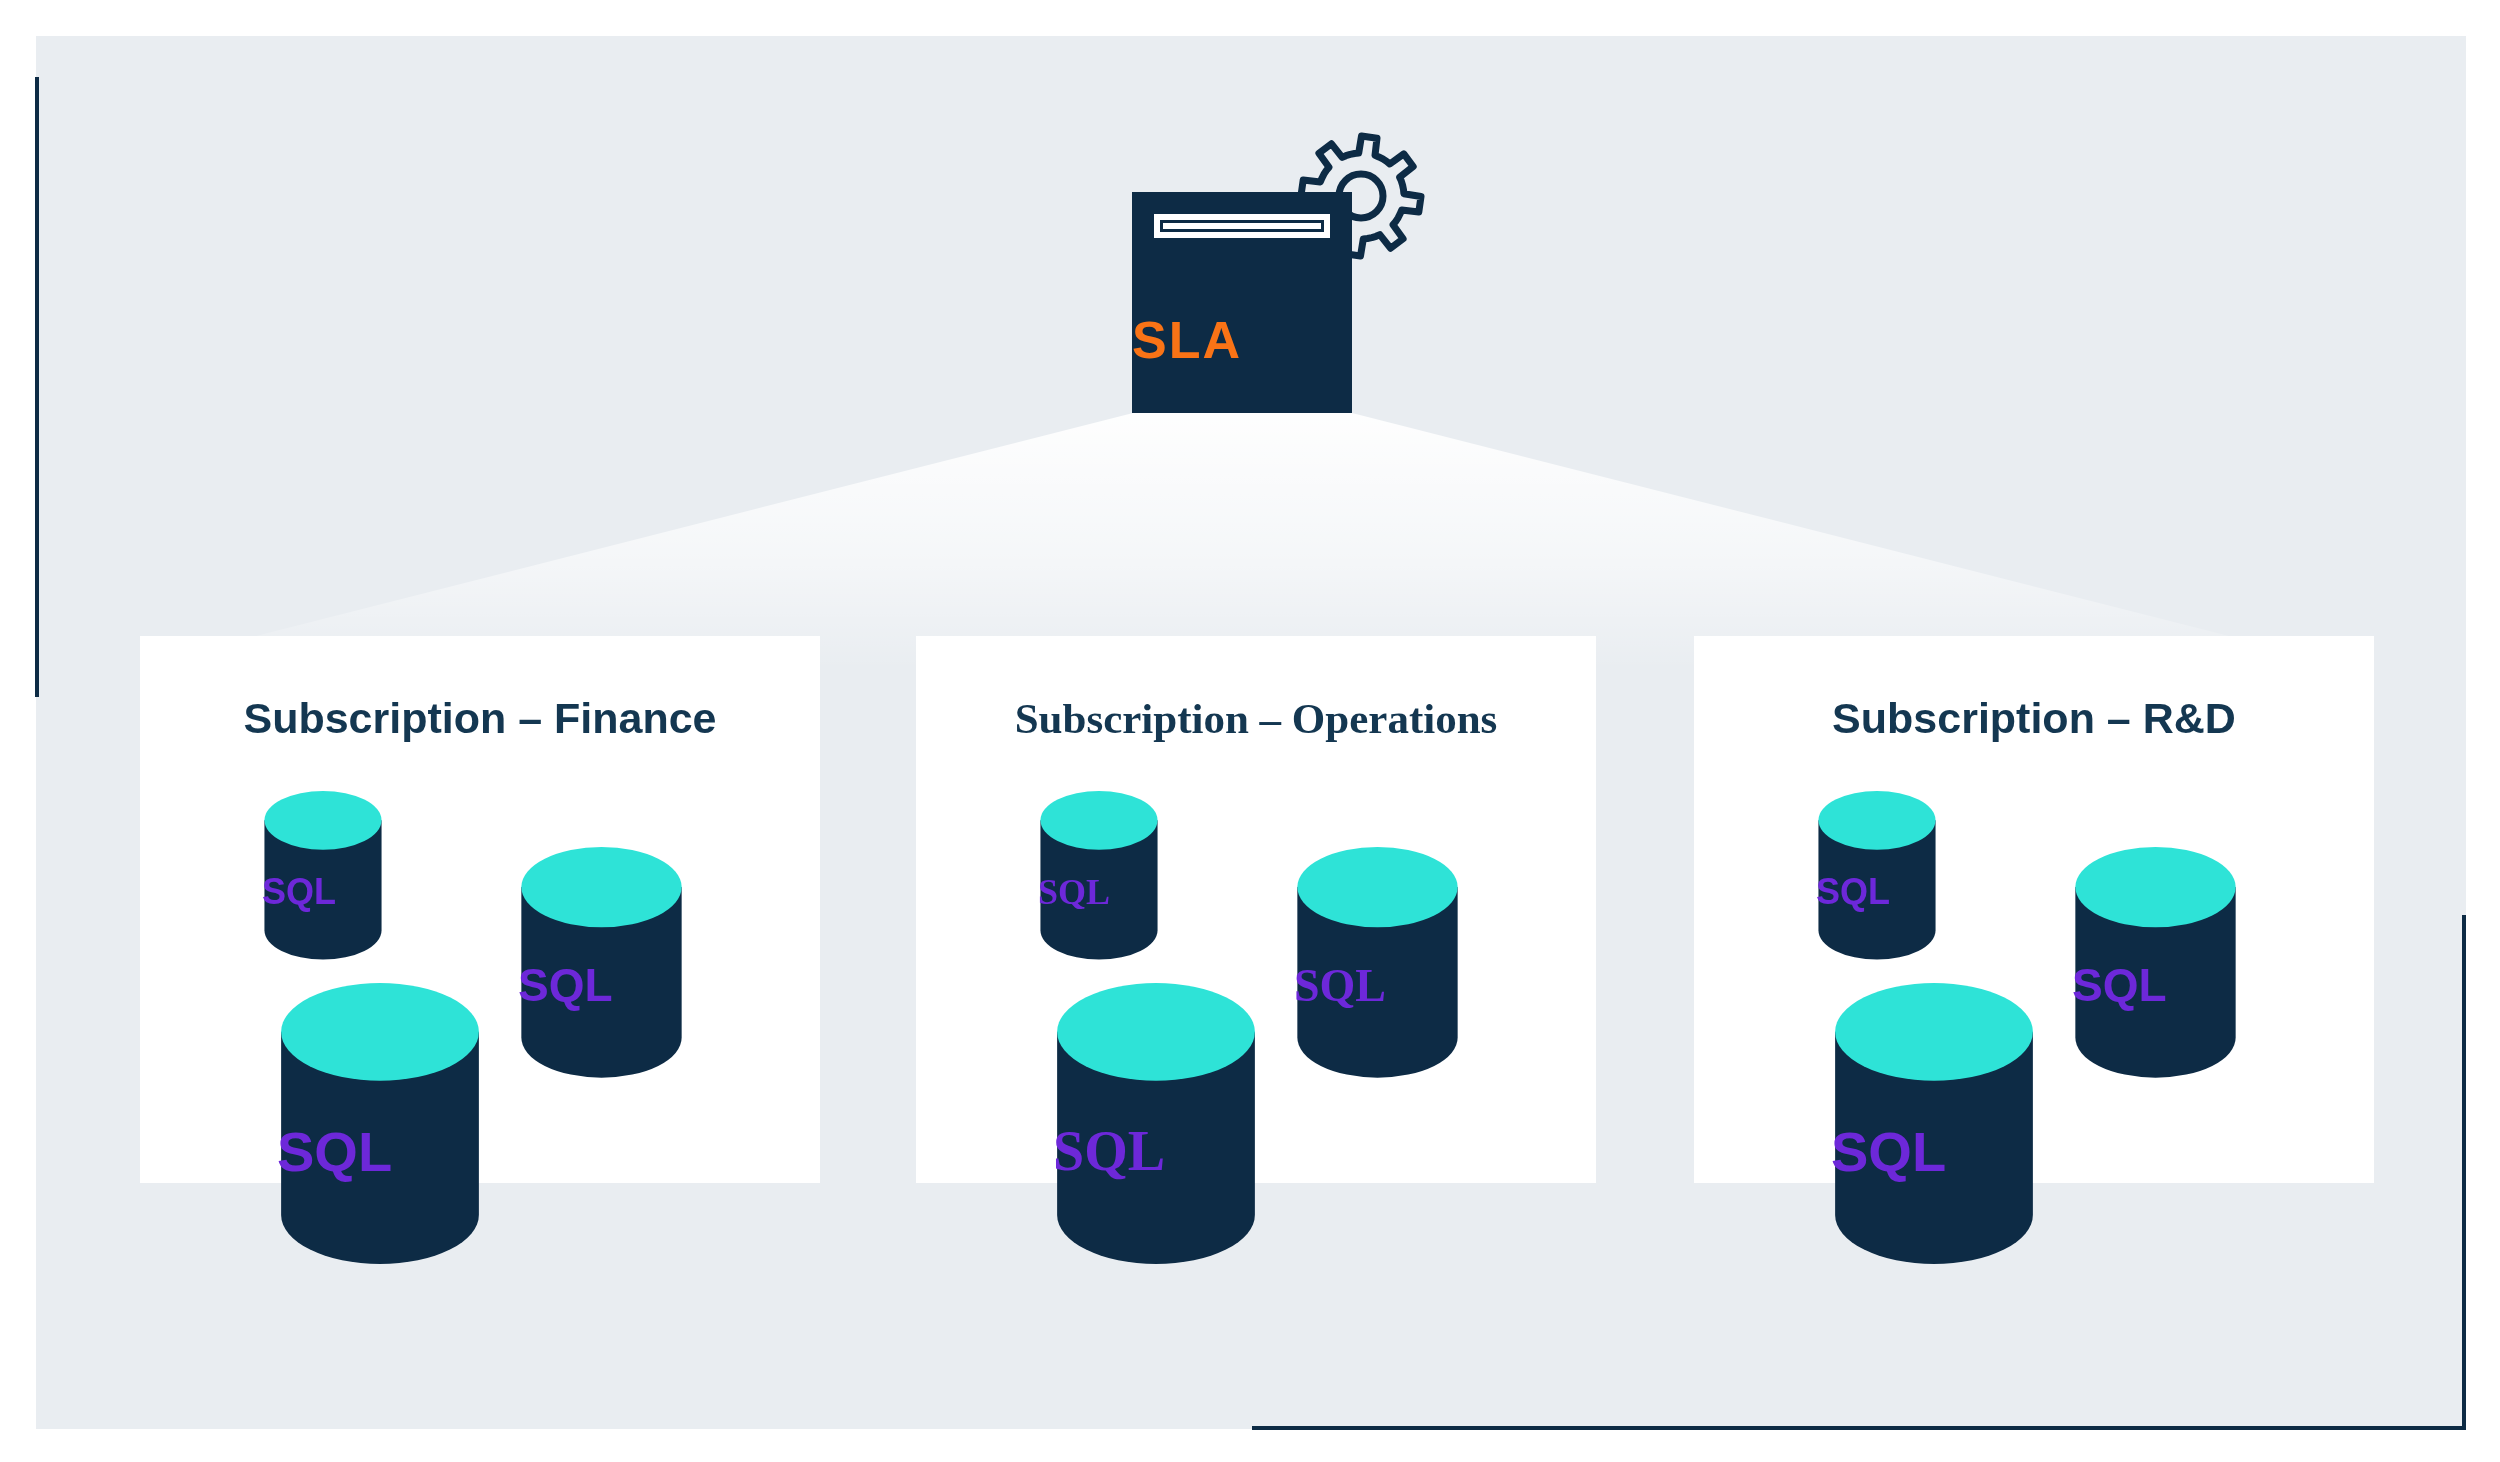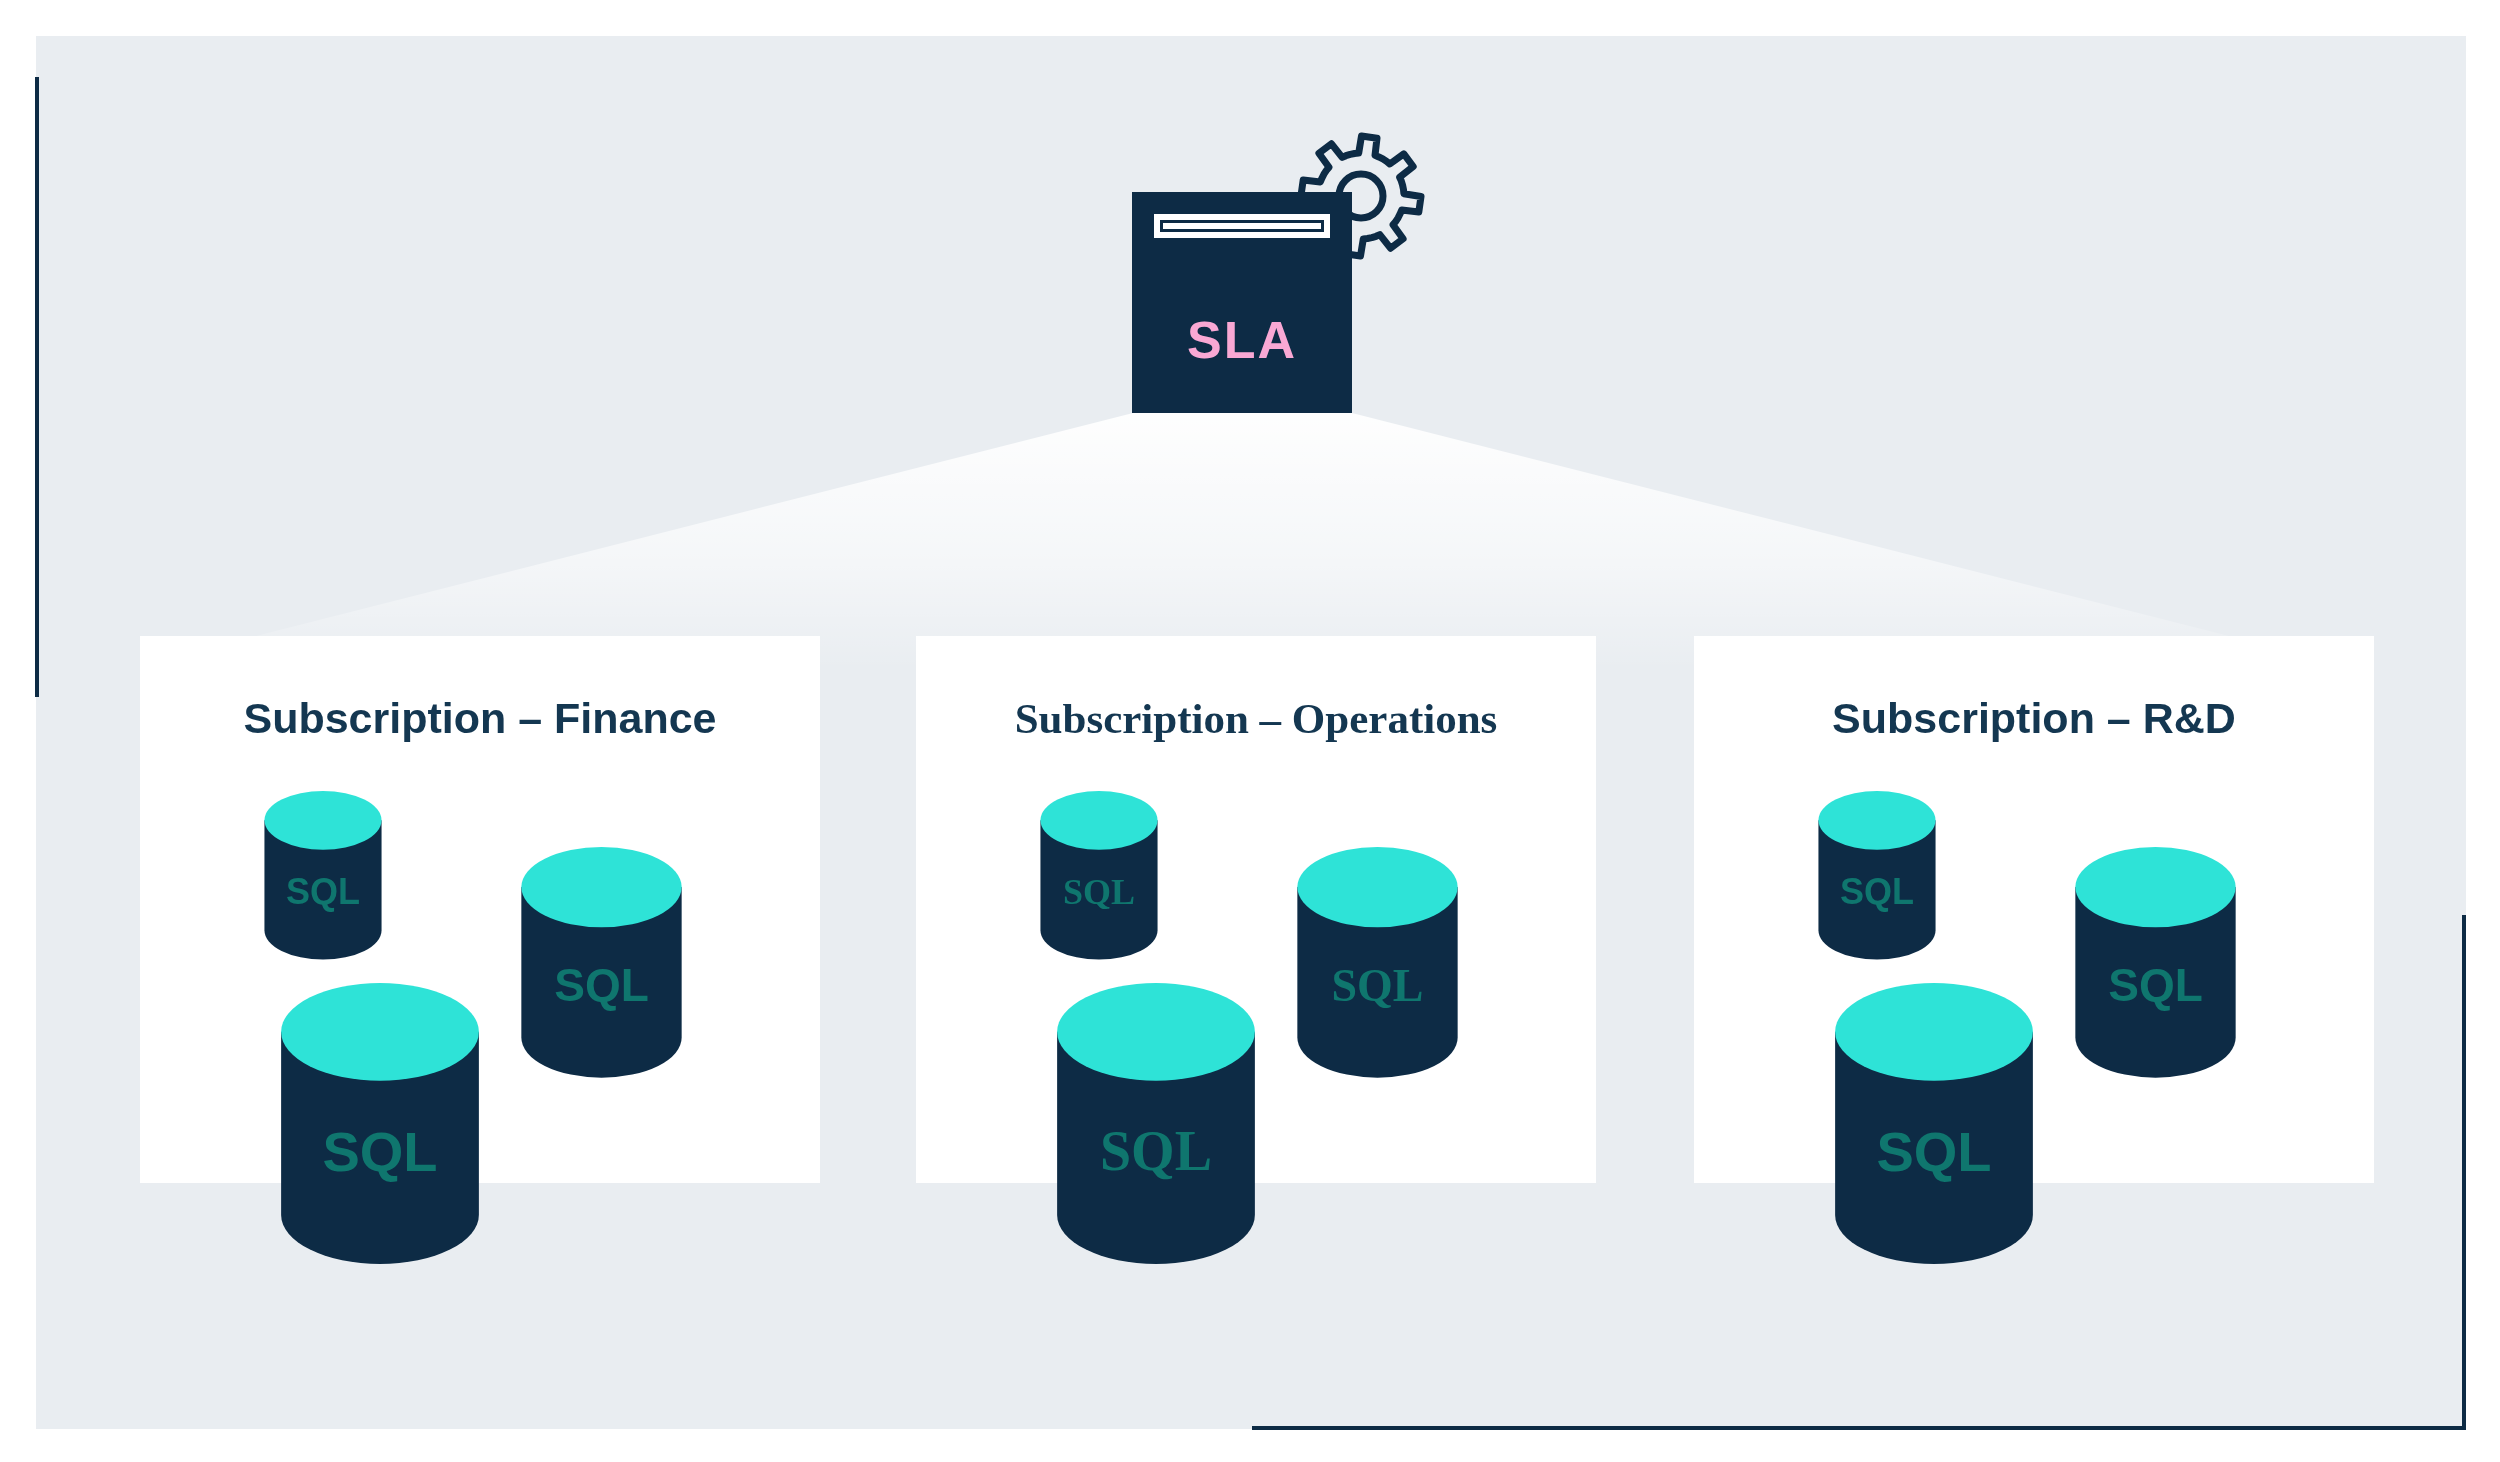--- a/index.html
+++ b/index.html
@@ -34,22 +34,22 @@
     position:absolute;left:22px;top:22px;width:176px;height:24px;
     background:#ffffff;
   }
   #doc-bar-inner{
     position:absolute;left:6px;top:6px;right:6px;bottom:6px;
     border:3px solid var(--navy,#0d2b45);
     background:#ffffff;
   }
   #sla-label{
     position:absolute;left:0;top:118px;width:100%;
-    text-align:center;
-    color:#f9a8d4;font-size:52px;font-weight:700;letter-spacing:2px;
+    text-align:left;
+    color:#f97316;font-size:52px;font-weight:700;letter-spacing:2px;
     line-height:60px;
   }
   #gear-svg{
     position:absolute;left:1281px;top:116px;width:160px;height:160px;
     z-index:2;
   }
 
   
   .card{
     position:absolute;top:636px;width:680px;height:547px;
@@ -62,21 +62,21 @@
   .card-title{
     position:absolute;left:0;top:58px;width:100%;
     text-align:center;
     color:var(--title,#143751);
     font-size:43px;font-weight:700;
   }
   .cylinder{position:absolute;}
   .cylinder svg{position:absolute;left:0;top:0;width:100%;height:100%;}
   .cyl-label{
     position:absolute;left:0;top:59%;width:100%;transform:translateY(-50%);
-    text-align:center;color:#0f766e;font-weight:600;
+    color:#6d28d9;font-weight:600;
   }
   .cyl-small{left:122px;top:155px;width:122px;height:171px;}
   .cyl-small .cyl-label{font-size:36px;}
   .cyl-medium{left:378px;top:211px;width:167px;height:234px;}
   .cyl-medium .cyl-label{font-size:46px;}
   .cyl-large{left:137px;top:347px;width:206px;height:285px;}
   .cyl-large .cyl-label{font-size:56px;}
 </style>
 </head>
 <body>

